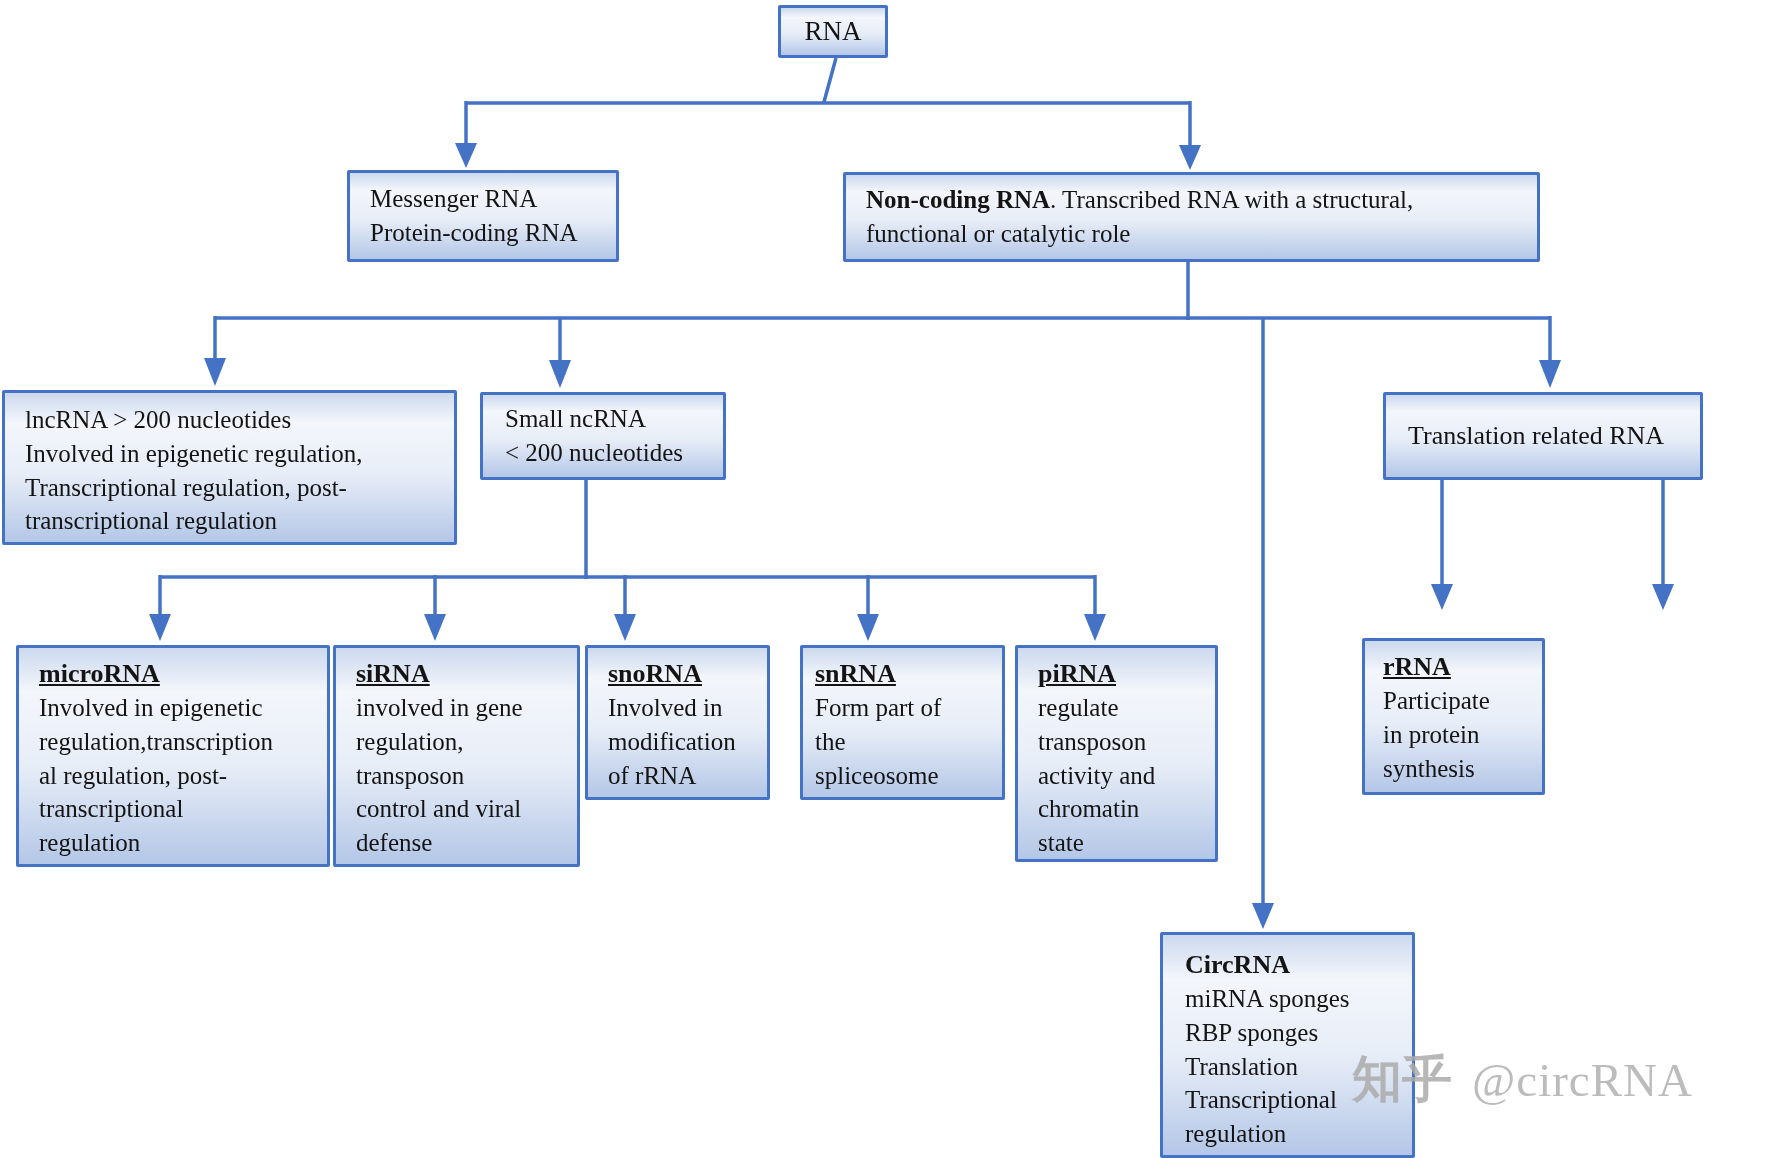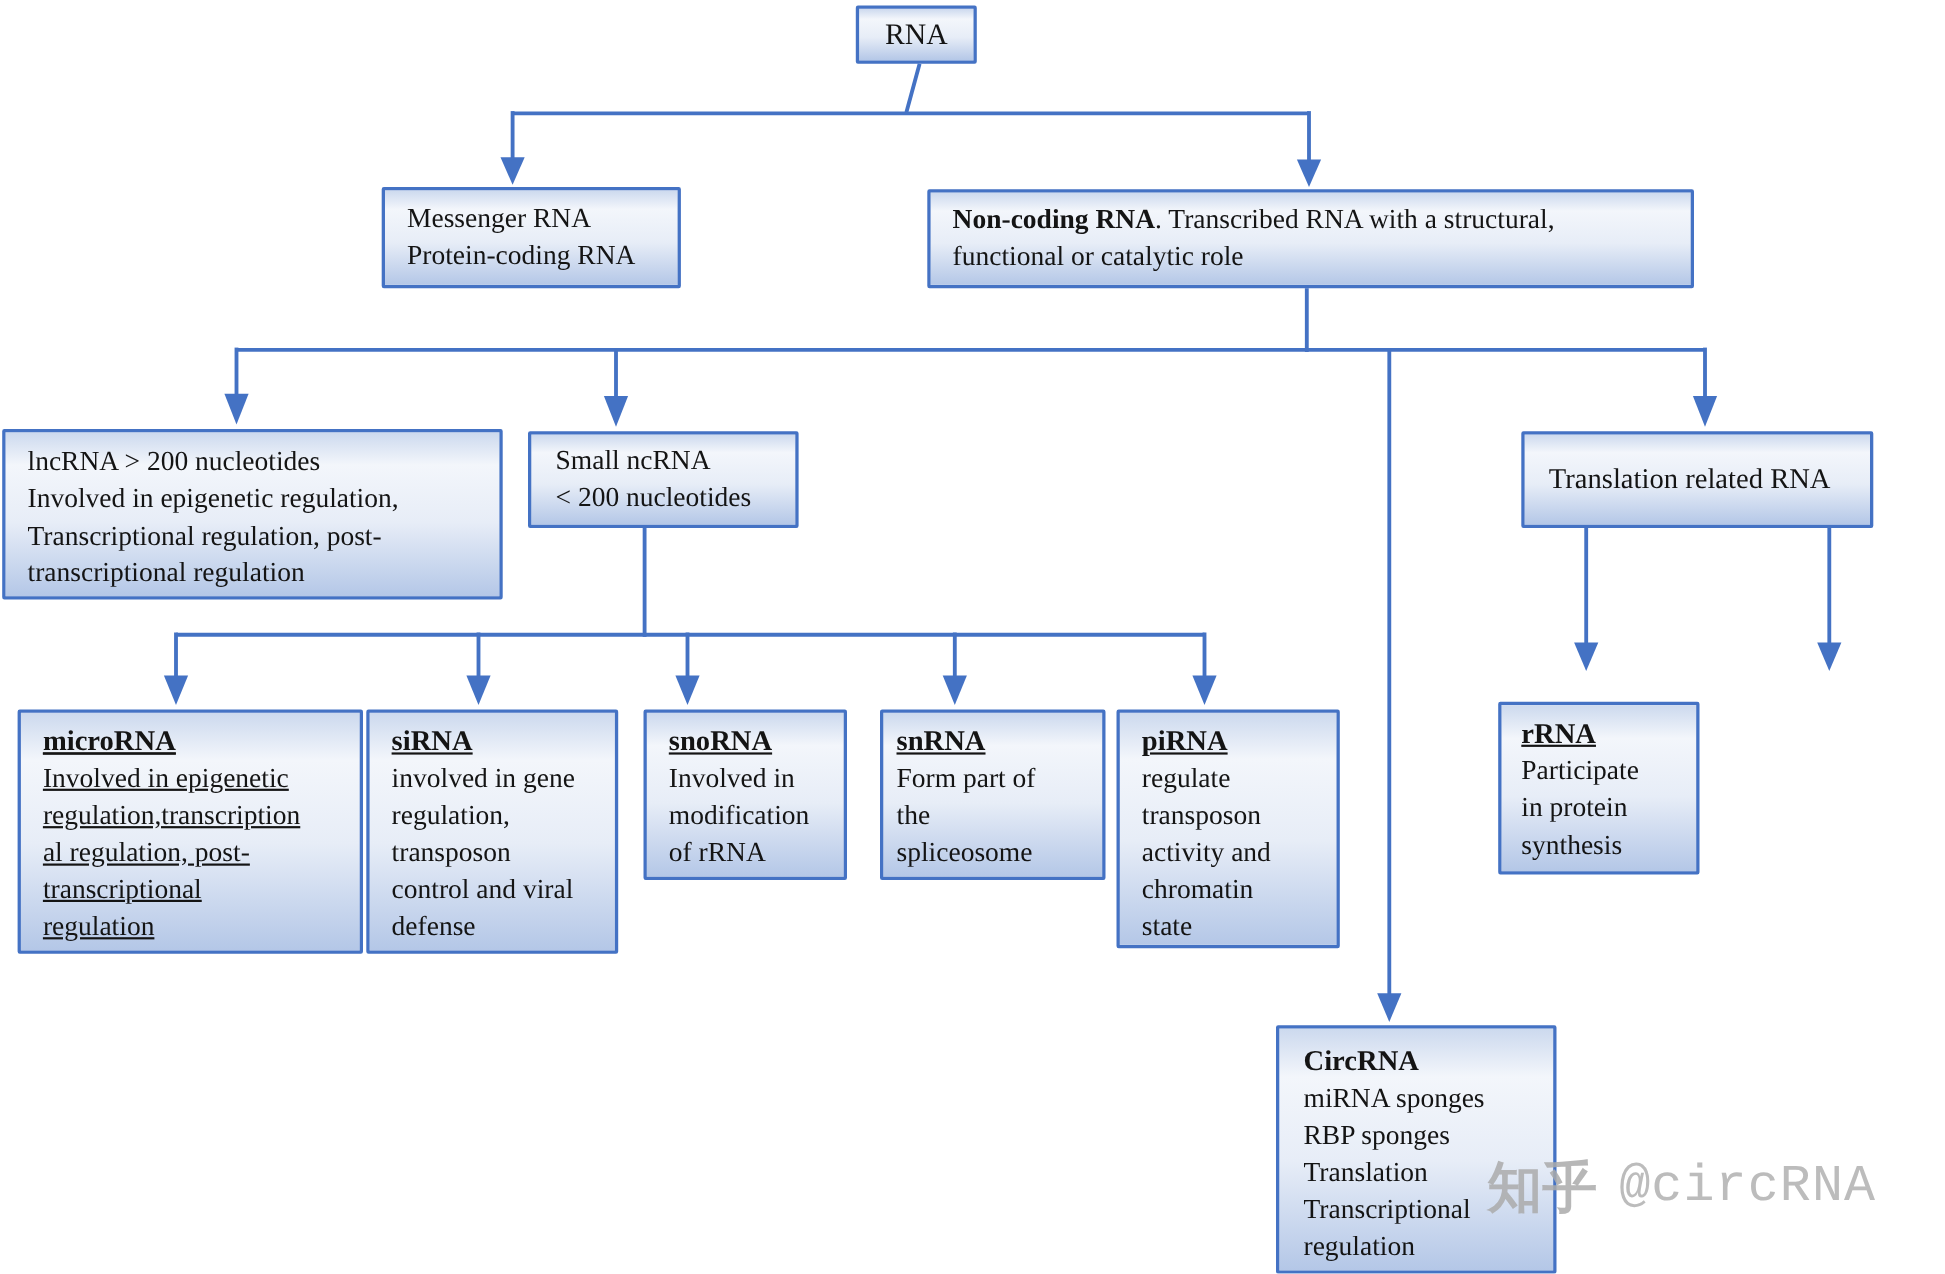--- a/index.html
+++ b/index.html
@@ -28,21 +28,21 @@
   .title.u{text-decoration:underline;}
   .title.block{display:block;}
   .center{display:flex;align-items:center;justify-content:center;text-align:center;}
   .vcenter{display:flex;align-items:center;}
   .fs27{font-size:27px;}
   .watermark{
     position:absolute;
     left:1352px;top:1046px;
     z-index:3;
     display:flex;align-items:center;gap:20px;
-    font-family:Liberation Mono, monospace;
+    font-family:Liberation Serif, serif;
     color:rgba(176,176,176,0.85);
     font-size:47px;
     white-space:nowrap;
   }
   .watermark .brand{font-weight:bold;font-size:50px;color:rgba(170,170,170,0.85);}
   .watermark .handle{font-weight:300;letter-spacing:1px;}
 </style>
 </head>
 <body>
 
@@ -125,30 +125,30 @@
 
   <div class="node vcenter" style="left:480px;top:392px;width:246px;height:88px;padding-left:22px;">
     <span class="body">Small ncRNA
 &lt; 200 nucleotides</span>
   </div>
 
   <div class="node vcenter" style="left:1383px;top:392px;width:320px;height:88px;padding-left:22px;font-size:26px;">
     <span class="body">Translation related RNA</span>
   </div>
 
-  <div class="node" style="left:16px;top:645px;width:314px;height:222px;padding:8px 8px 0 20px;text-decoration:underline;">
+  <div class="node" style="left:16px;top:645px;width:314px;height:222px;padding:8px 8px 0 20px;">
     <span class="title u block">microRNA</span>
     <span class="body">Involved in epigenetic
 regulation,transcription
 al regulation, post-
 transcriptional
 regulation</span>
   </div>
 
-  <div class="node" style="left:333px;top:645px;width:229px;height:222px;padding:8px 6px 0 20px;">
+  <div class="node" style="left:333px;top:645px;width:247px;height:222px;padding:8px 6px 0 20px;">
     <span class="title u block">siRNA</span>
     <span class="body">involved in gene
 regulation,
 transposon
 control and viral
 defense</span>
   </div>
 
   <div class="node" style="left:585px;top:645px;width:185px;height:155px;padding:8px 6px 0 20px;">
     <span class="title u block">snoRNA</span>

